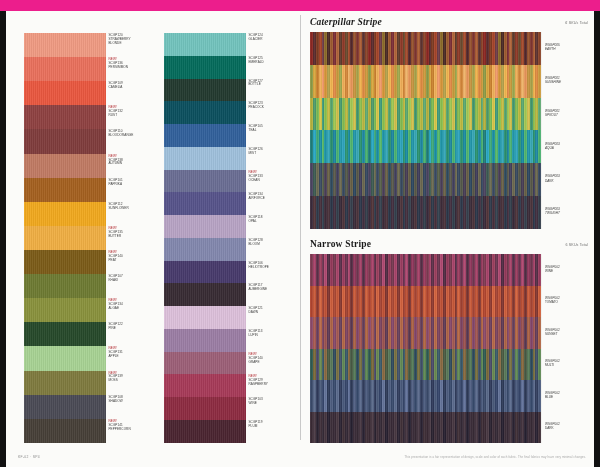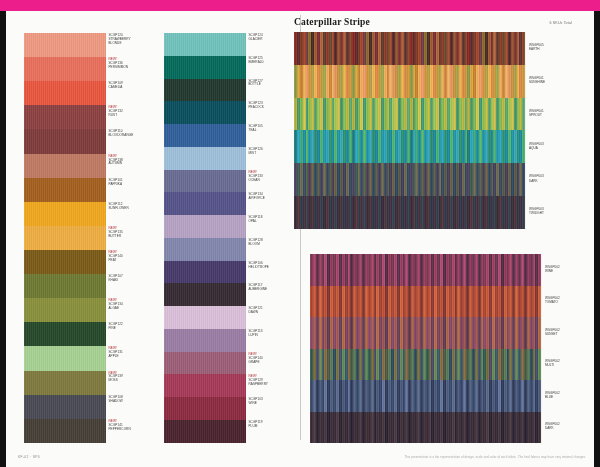--- a/index.html
+++ b/index.html
@@ -36,21 +36,21 @@
   .lbl {
     width:49px; padding-left:2.5px; padding-top:1px;
     font-size:3.1px; line-height:1.28;
     color:#3b3b3b; letter-spacing:.05px;
     white-space:pre-line; overflow:hidden;
   }
   .lbl .new { color:#b0272d; }
 
   
   .stripe-sect { position:absolute; }
-  #caterpillar { left:284px; top:4px; width:288px; height:214px; }
+  #caterpillar { left:300px; top:4px; width:288px; height:214px;font-style:italic; }
   #narrow { left:300px; top:226px; width:288px; height:206px; }
   .stripe-sect .hdr { position:relative; height:17px; }
   .stripe-sect .sect-title { position:absolute; left:4px; top:2px; font-size:9.5px; }
   .stripe-sect .sku-total { position:absolute; right:6px; top:6px; }
   .stripe-body { position:absolute; left:4px; right:6px; top:17px; bottom:0; display:flex; }
   .stripe-panels { position:relative; width:232px; }
   .stripe-labels { position:relative; width:46px; }
   .stripe-row { position:relative; width:100%; overflow:hidden; display:flex; }
   .stripe-row .bar { height:100%; }
   .stripe-lbl {
@@ -733,20 +733,24 @@
             <div class="stripe-lbl" style="top: 43.9967px;"><div>WSGP001</div><div>SUNSHINE</div></div>
             <div class="stripe-lbl" style="top: 76.83px;"><div>WSGP001</div><div>SPROUT</div></div>
             <div class="stripe-lbl" style="top: 109.663px;"><div>WSGP003</div><div>AQUA</div></div>
             <div class="stripe-lbl" style="top: 142.497px;"><div>WSGP003</div><div>DARK</div></div>
             <div class="stripe-lbl" style="top: 175.33px;"><div>WSGP003</div><div>TWILIGHT</div></div>
           </div>
       </div>
     </div>
 
     <div class="stripe-sect" id="narrow">
+      <div class="hdr">
+        <div class="sect-title">Narrow Stripe</div>
+        <div class="sku-total">6 SKUs Total</div>
+      </div>
       <div class="stripe-body">
         <div class="stripe-panels" id="nar-panels">
             <div class="stripe-row fabric" style="height: 31.5px;">
               <div class="bar" style="background: rgb(125, 58, 82); width: 2.9px;"></div>
               <div class="bar" style="background: rgb(168, 67, 106); width: 2.9px;"></div>
               <div class="bar" style="background: rgb(92, 48, 72); width: 2.9px;"></div>
               <div class="bar" style="background: rgb(156, 63, 94); width: 2.9px;"></div>
               <div class="bar" style="background: rgb(107, 53, 80); width: 2.9px;"></div>
               <div class="bar" style="background: rgb(176, 74, 114); width: 2.9px;"></div>
               <div class="bar" style="background: rgb(79, 43, 66); width: 2.9px;"></div>

